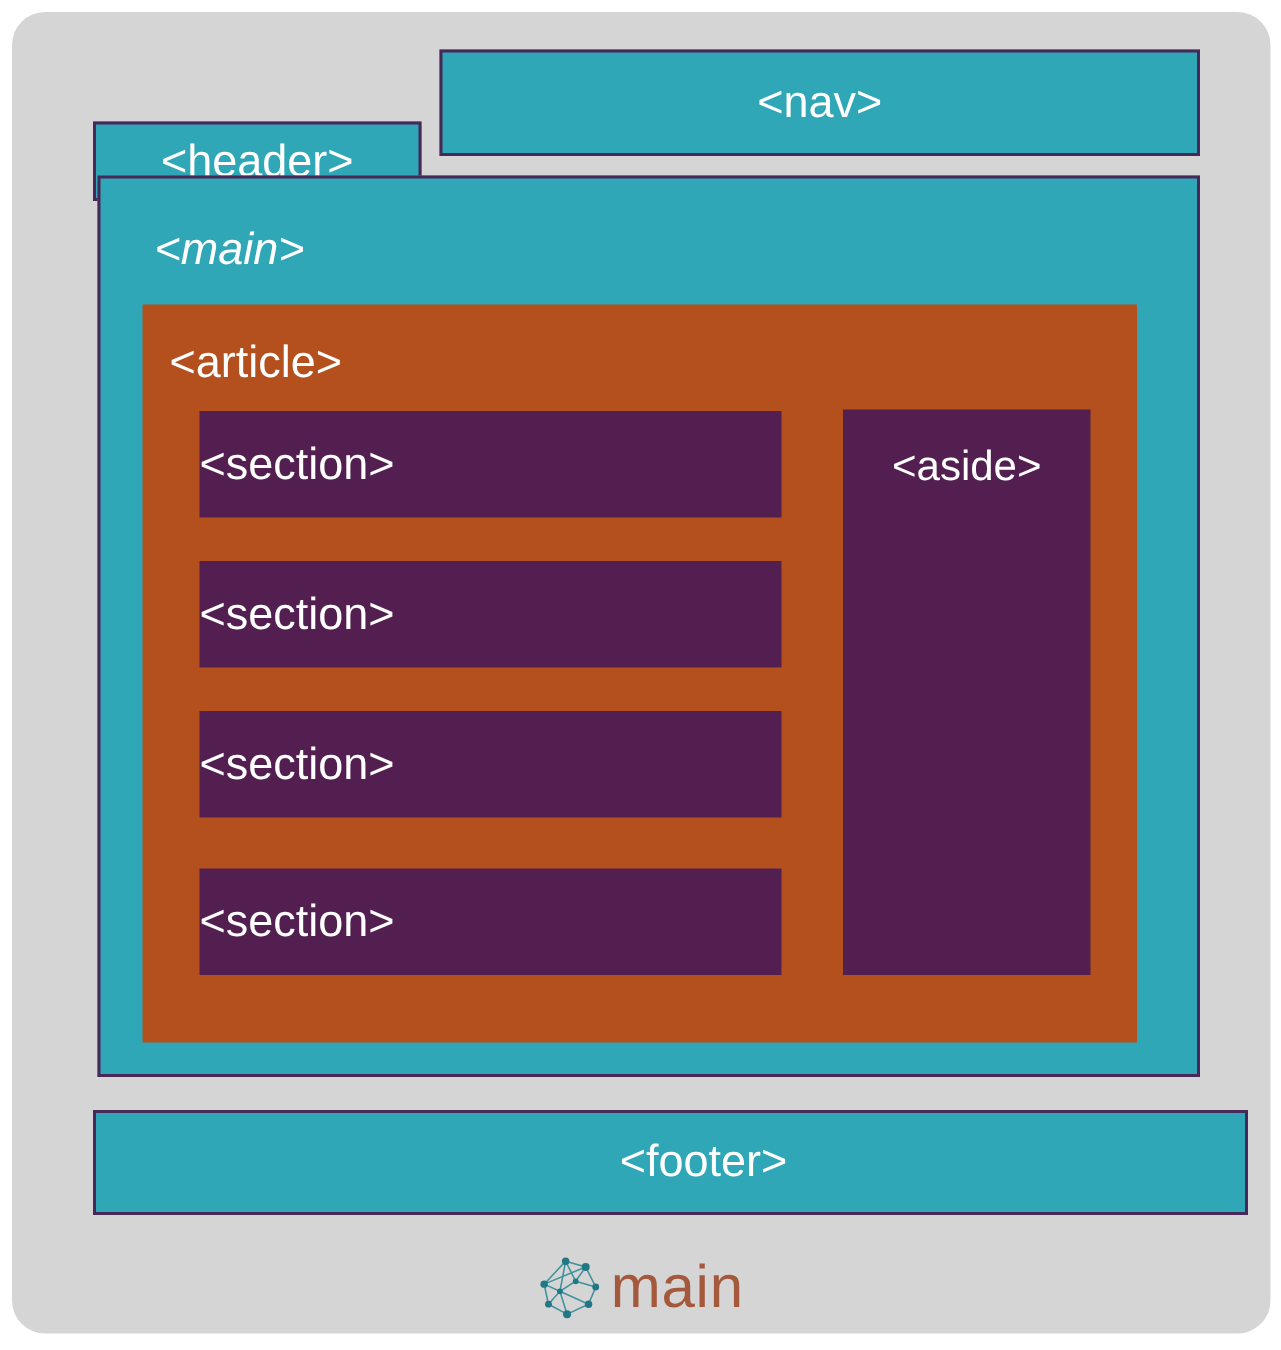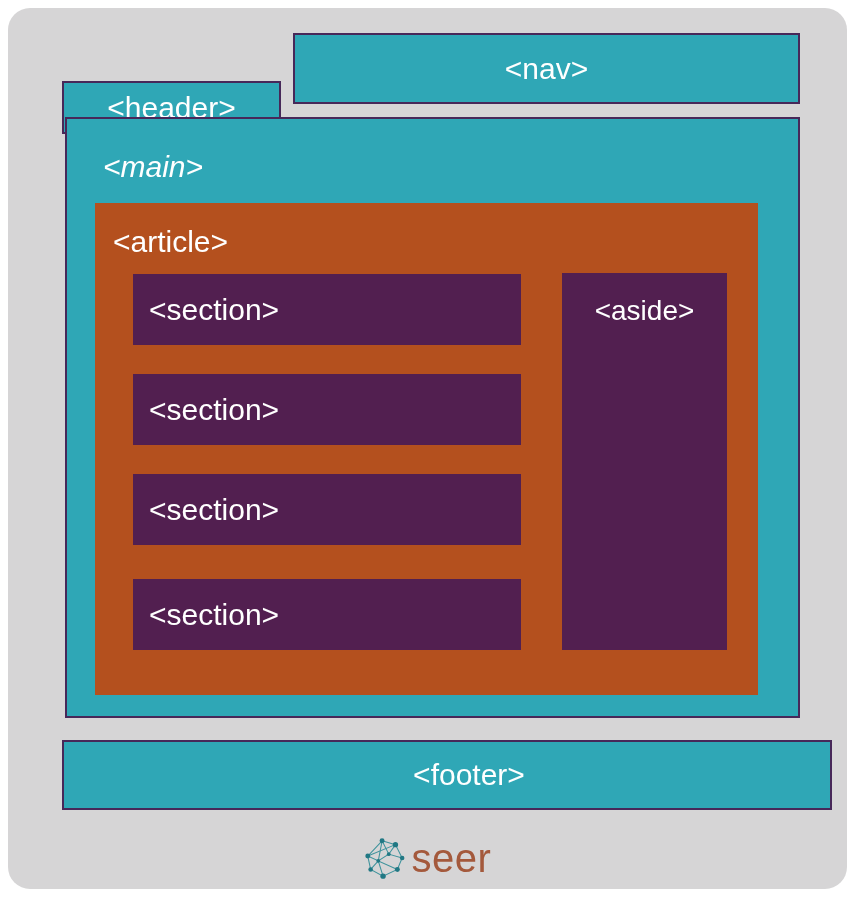--- a/index.html
+++ b/index.html
@@ -32,21 +32,21 @@
   .main-box{left:65px;top:117px;width:735px;height:601px;}
   .main-label{position:absolute;left:36px;top:31px;font-style:italic;}
   .article-box{
     position:absolute;left:95px;top:203px;width:663px;height:492px;
     background:var(--orange);color:var(--label-text);font-size:30px;
   }
   .article-label{position:absolute;left:18px;top:22px;}
   .section-box{
     position:absolute;left:133px;width:388px;height:71px;
     background:var(--purple);color:var(--label-text);font-size:30px;
-    display:flex;align-items:center;padding-left:16px;box-sizing:border-box;
+    display:flex;align-items:center;box-sizing:border-box;
   }
   .section-1{top:274px;}
   .section-2{top:374px;}
   .section-3{top:474px;}
   .section-4{top:579px;}
   .aside-box{
     position:absolute;left:562px;top:273px;width:165px;height:377px;
     background:var(--purple);color:var(--label-text);font-size:28px;
     text-align:center;box-sizing:border-box;padding-top:22px;
   }
@@ -119,14 +119,14 @@
         <circle cx="41" cy="23" r="2.4"></circle>
         <circle cx="36" cy="35" r="2.6"></circle>
         <circle cx="21" cy="42" r="2.8"></circle>
         <circle cx="8" cy="35" r="2.4"></circle>
         <circle cx="5" cy="21" r="2.6"></circle>
         <circle cx="27" cy="19" r="2.0"></circle>
         <circle cx="16" cy="26" r="2.0"></circle>
       </g>
     </svg>
   </span>
-  <span class="logo-text">seer</span>
+  <span class="logo-text">main</span>
 </div>
 
 </body></html>

